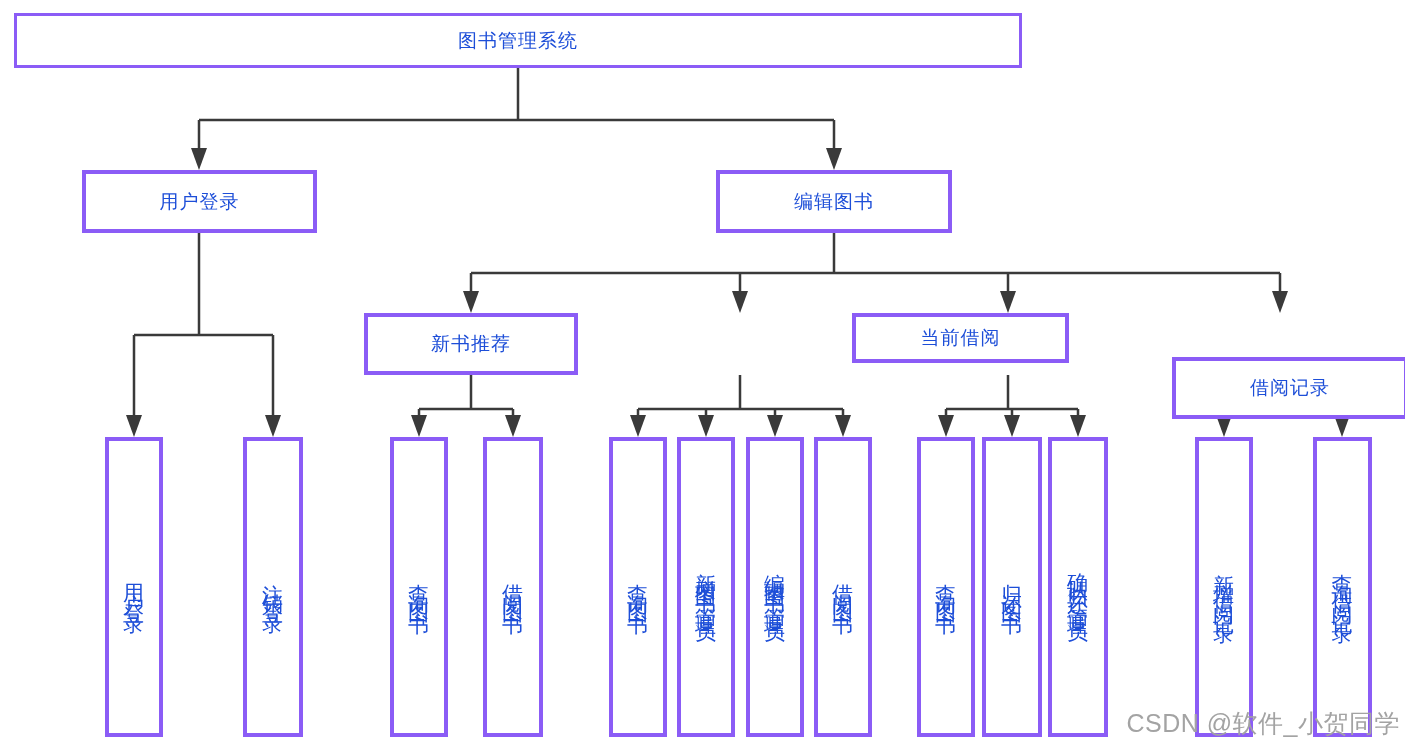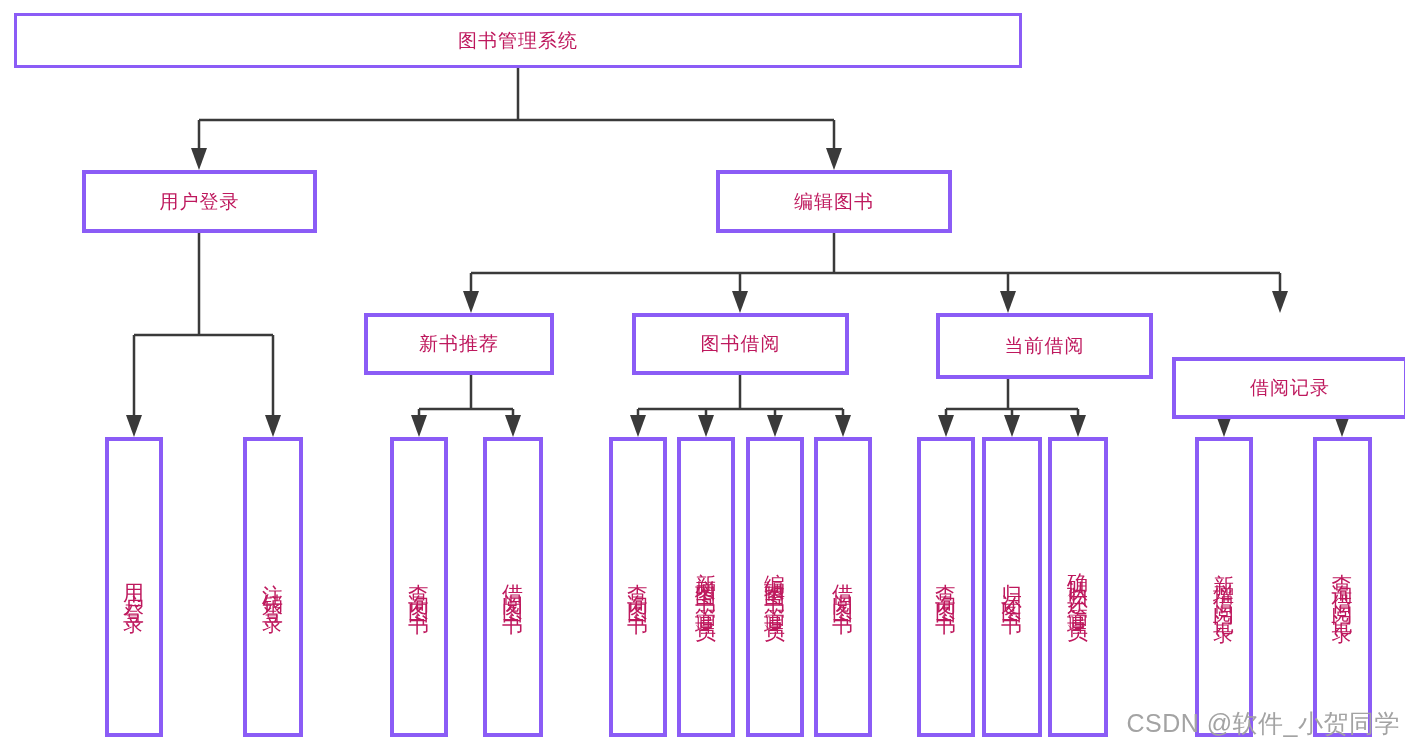--- a/index.html
+++ b/index.html
@@ -5,21 +5,21 @@
   html,body { margin:0; padding:0; background:#ffffff; }
   .stage {
     position:relative; width:1405px; height:747px; background:#ffffff;
     font-family:"Liberation Sans","DejaVu Sans",sans-serif; overflow:hidden;
   }
   .edges { position:absolute; left:0; top:0; z-index:1; }
   .box {
     position:absolute; box-sizing:border-box; z-index:2;
     background:#ffffff; border:4px solid #8b5cf6;
     display:flex; align-items:center; justify-content:center;
-    color:#be185d;
+    color:#1d4ed8;
     text-align:right;
   }
   .h .lbl { font-size:19px; letter-spacing:1px; white-space:nowrap; }
   .v .lbl {
     writing-mode:vertical-rl; text-orientation:mixed;
     font-size:21px; letter-spacing:10px; line-height:1; white-space:nowrap;
   }
   .watermark {
     position:absolute; right:5px; bottom:7px; z-index:6;
     font-size:25px; color:#a3a3a3; letter-spacing:0.5px; white-space:nowrap;
@@ -67,27 +67,24 @@
     <span class="lbl">图书管理系统</span>
   </div>
 
   <div class="box h" style="left:82px; top:170px; width:235px; height:63px;">
     <span class="lbl">用户登录</span>
   </div>
   <div class="box h" style="left:716px; top:170px; width:236px; height:63px;">
     <span class="lbl">编辑图书</span>
   </div>
 
-  <div class="box h" style="left:364px; top:313px; width:190px; height:62px;font-family:Liberation Mono, monospace;">
+  <div class="box h" style="left:364px; top:313px; width:214px; height:62px;font-family:Liberation Mono, monospace;">
     <span class="lbl">新书推荐</span>
   </div>
-  <div class="box h" style="left:632px; top:313px; width:217px; height:62px;">
-    <span class="lbl">图书借阅</span>
-  </div>
-  <div class="box h" style="left:936px; top:313px; width:217px; height:66px;">
+  <div class="box h" style="left:852px; top:313px; width:217px; height:50px;">
     <span class="lbl">当前借阅</span>
   </div>
   <div class="box h" style="left:1172px; top:313px; width:236px; height:62px;margin-top:44px;">
     <span class="lbl">借阅记录</span>
   </div>
 
   <div class="box v" style="left:105px; top:437px; width:58px; height:300px;">
     <span class="lbl">用户登录</span>
   </div>
   <div class="box v" style="left:243px; top:437px; width:60px; height:300px;">

